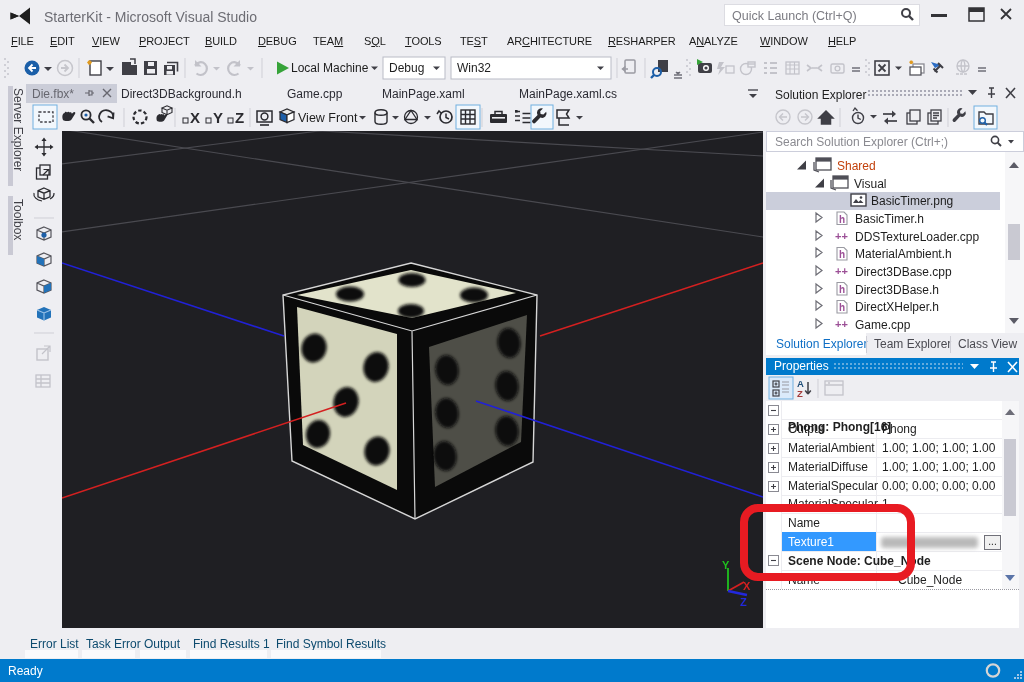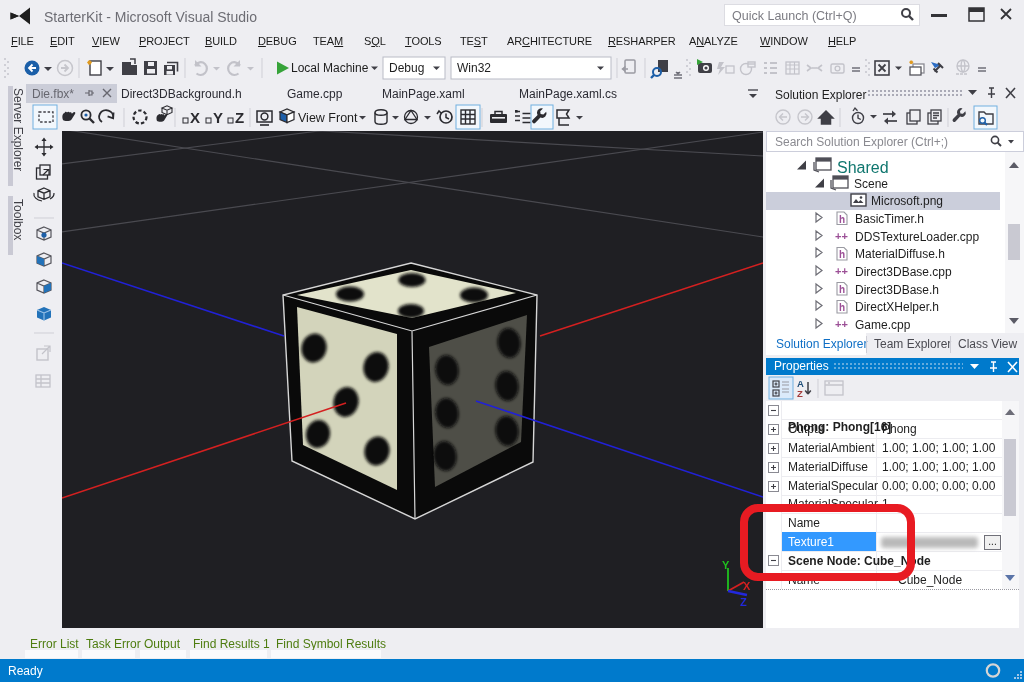--- a/index.html
+++ b/index.html
@@ -22,21 +22,21 @@
 .itab { position:absolute; top:3px; font-size:12px; color:#2b2b33; }
 
 #leftstrip { left:0; top:84px; width:26px; height:575px; background:#eeeef2; }
 .vtab { position:absolute; font-size:12px; color:#3f3f46; writing-mode:vertical-rl; }
 .vband { position:absolute; left:8px; width:5px; background:#c9c9d4; }
 
 #statusbar { left:0; top:659px; width:1024px; height:23px; background:#007acc; }
 #ready { left:8px; top:664px; font-size:12px; color:#fff; }
 
 #bottomstrip { left:0; top:628px; width:1024px; height:31px; background:#eeeef2; }
-.btab { position:absolute; top:9px; font-size:12px; color:#4d7c0f; }
+.btab { position:absolute; top:9px; font-size:12px; color:#0c4a6e; }
 .bbox { position:absolute; top:22px; height:8px; background:#fafafc; }
 
 #redrect { left:740px; top:504px; width:175px; height:77px; border:8px solid #e81b22; border-radius:18px; filter:blur(0.5px); z-index:50; }
 </style>
 </head>
 <body>
 
 <div class="abs" id="titlebar"></div>
 <svg class="abs" style="left:9px;top:7px" width="24" height="18" viewBox="0 0 24 18">
   <path d="M1.5 5.5 L10 9 L1.5 12.5 Z M10 9 L21 0.5 L21 17.5 Z" fill="#1e1e1e"></path>
@@ -508,26 +508,26 @@
     <text x="69" y="88" font-size="11">++</text>
     <text x="69" y="123" font-size="11">++</text>
     <text x="69" y="176" font-size="11">++</text>
   </g>
 
   <rect x="239" y="0" width="19" height="181" fill="#f6f6f8"></rect>
   <rect x="242" y="72" width="12" height="36" fill="#c9c9d2"></rect>
   <path d="M243 16 l5 -6 5 6 Z" fill="#5b5b66"></path>
   <path d="M243 166 l5 6 5 -6 Z" fill="#5b5b66"></path>
 </svg>
-<div class="abs" style="left:837px;top:159px;font-size:16px;color:#0f766e">Shared</div>
-<div class="abs" style="left:854px;top:177px;font-size:12px;color:#1e1e1e">Scene</div>
-<div class="abs" style="left:871px;top:194px;font-size:12px;color:#1e1e1e">Microsoft.png</div>
+<div class="abs" style="left:837px;top:159px;font-size:12px;color:#c2410c">Shared</div>
+<div class="abs" style="left:854px;top:177px;font-size:12px;color:#1e1e1e">Visual</div>
+<div class="abs" style="left:871px;top:194px;font-size:12px;color:#1e1e1e">BasicTimer.png</div>
 <div class="abs" style="left:855px;top:212px;font-size:12px;color:#1e1e1e">BasicTimer.h</div>
 <div class="abs" style="left:855px;top:230px;font-size:12px;color:#1e1e1e">DDSTextureLoader.cpp</div>
-<div class="abs" style="left:855px;top:247px;font-size:12px;color:#1e1e1e">MaterialDiffuse.h</div>
+<div class="abs" style="left:855px;top:247px;font-size:12px;color:#1e1e1e">MaterialAmbient.h</div>
 <div class="abs" style="left:855px;top:265px;font-size:12px;color:#1e1e1e">Direct3DBase.cpp</div>
 <div class="abs" style="left:855px;top:283px;font-size:12px;color:#1e1e1e">Direct3DBase.h</div>
 <div class="abs" style="left:855px;top:300px;font-size:12px;color:#1e1e1e">DirectXHelper.h</div>
 <div class="abs" style="left:855px;top:318px;font-size:12px;color:#1e1e1e">Game.cpp</div>
 
 <div class="abs" style="left:766px;top:333px;width:100px;height:22px;background:#fff"></div>
 <div class="abs" style="left:776px;top:337px;font-size:12px;color:#0f6fc5">Solution Explorer</div>
 <div class="abs" style="left:874px;top:337px;font-size:12px;color:#4b4b52">Team Explorer</div>
 <div class="abs" style="left:958px;top:337px;font-size:12px;color:#4b4b52">Class View</div>
 <div class="abs" style="left:866px;top:336px;width:1px;height:17px;background:#cfcfd6"></div>

